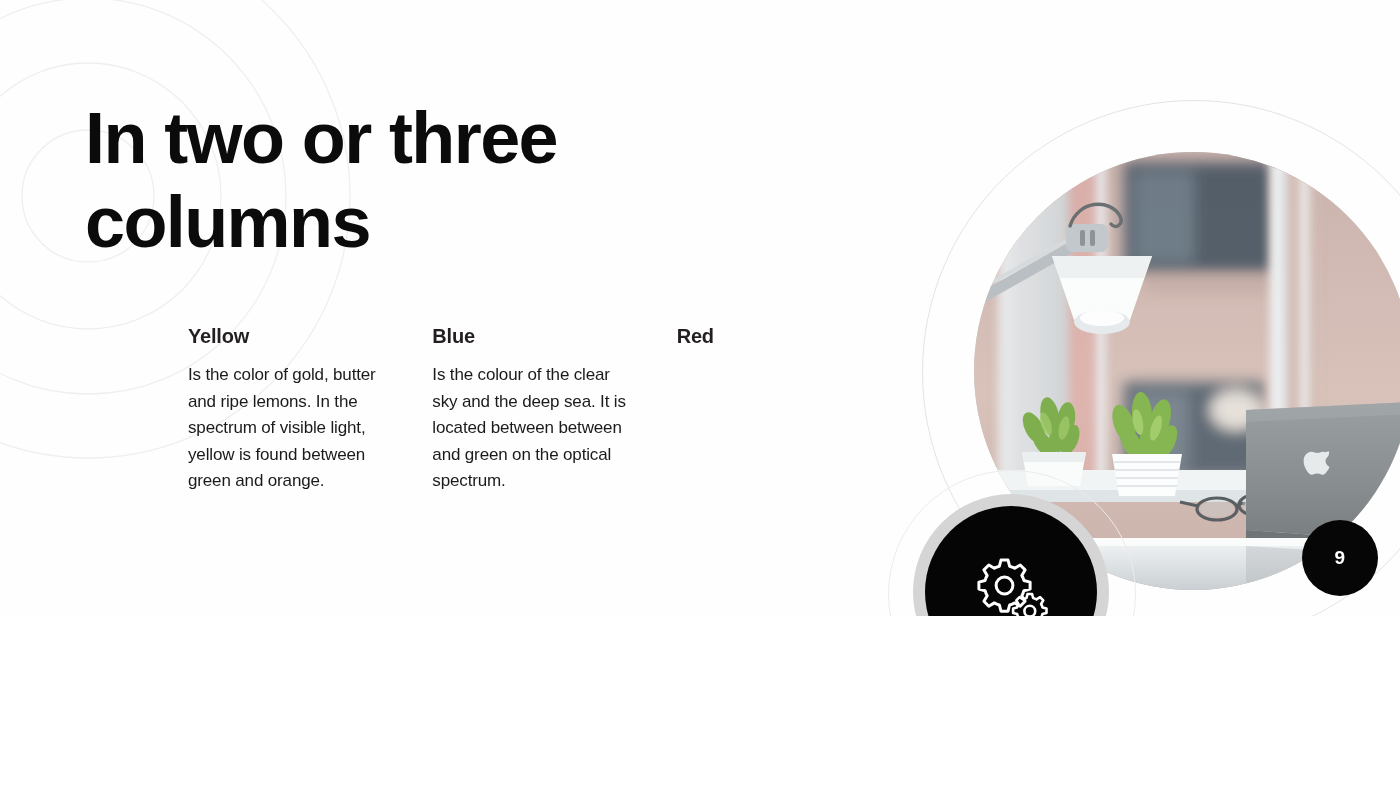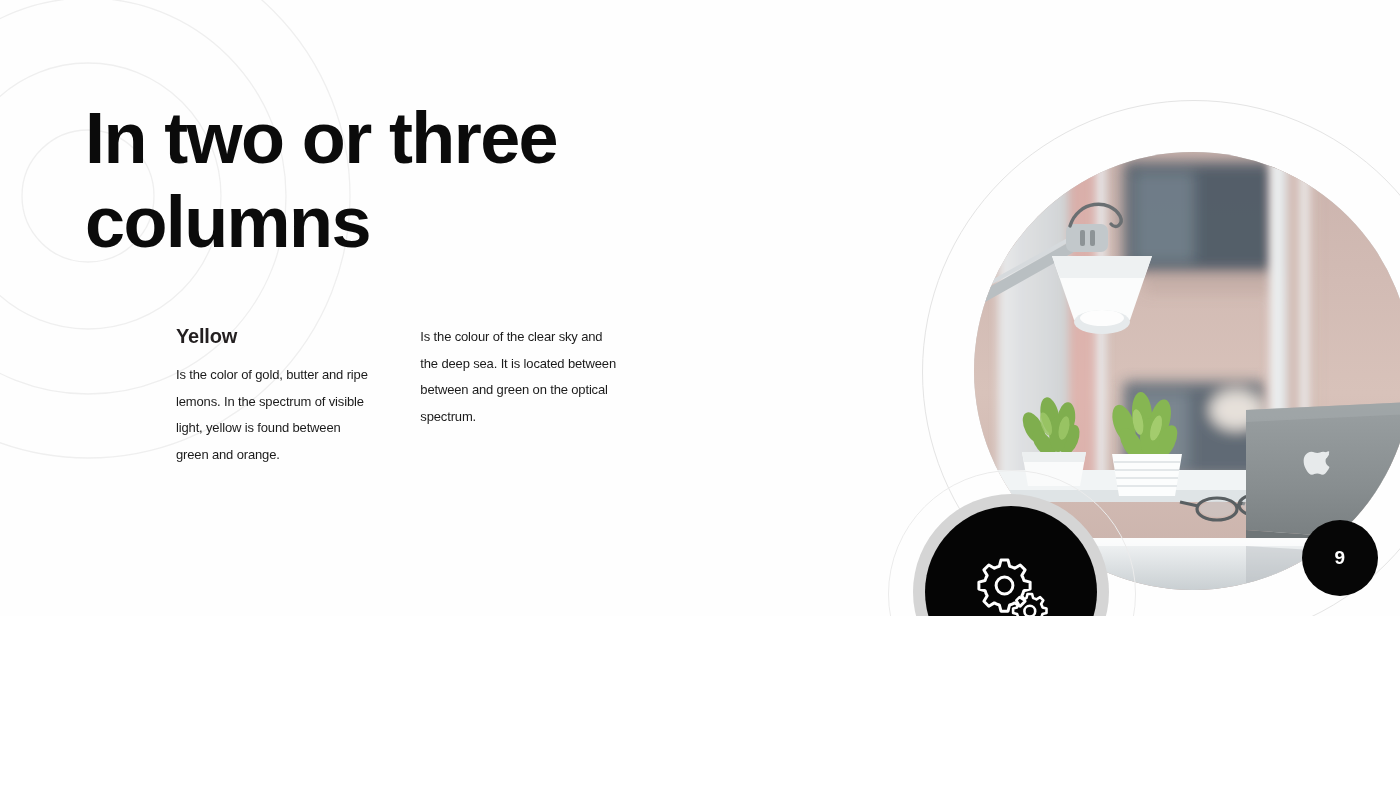--- a/index.html
+++ b/index.html
@@ -39,41 +39,41 @@
     line-height: 84px;
     font-weight: bold;
     letter-spacing: -1.6px;
     color: #0b0b0b;
     white-space: pre-line;
   }
 
   
   .columns {
     position: absolute;
-    left: 176px;
+    left: 188px;
     top: 324px;
     width: 720px;
     display: flex;
     gap: 13px;
   }
   .column {
     width: 240px;
     padding-right: 34px;
     box-sizing: border-box;
   }
   .col-heading {
     font-size: 20px;
     line-height: 24px;
     font-weight: bold;
     color: #231f20;
     letter-spacing: -0.2px;
     margin: 0 0 14px 0;
   }
   .col-body {
-    font-size: 13px;
+    font-size: 17px;
     line-height: 26.6px;
     font-weight: normal;
     color: #1b1b1b;
     letter-spacing: -0.15px;
     margin: 0;
   }
 
   
   .photo-wrap {
     position: absolute;
@@ -170,24 +170,26 @@
 columns</div>
 
   <div class="columns">
 
     <div class="column">
       <div class="col-heading">Yellow</div>
       <div class="col-body">Is the color of gold, butter and ripe lemons. In the spectrum of visible light, yellow is found between green and orange.</div>
     </div>
 
     <div class="column">
+      <div class="col-heading">Blue</div>
       <div class="col-body">Is the colour of the clear sky and the deep sea. It is located between between and green on the optical spectrum.</div>
     </div>
 
     <div class="column">
+      <div class="col-heading">Red</div>
     </div>
 
   </div>
 
   <div class="photo-wrap">
     <div class="photo-ring-outer"></div>
     <div class="photo-circle">
       <svg class="photo-svg" viewBox="0 0 438 438" preserveAspectRatio="xMidYMid slice" xmlns="http://www.w3.org/2000/svg">
         <defs>
           <linearGradient id="brickG" x1="0" y1="0" x2="0" y2="1">

